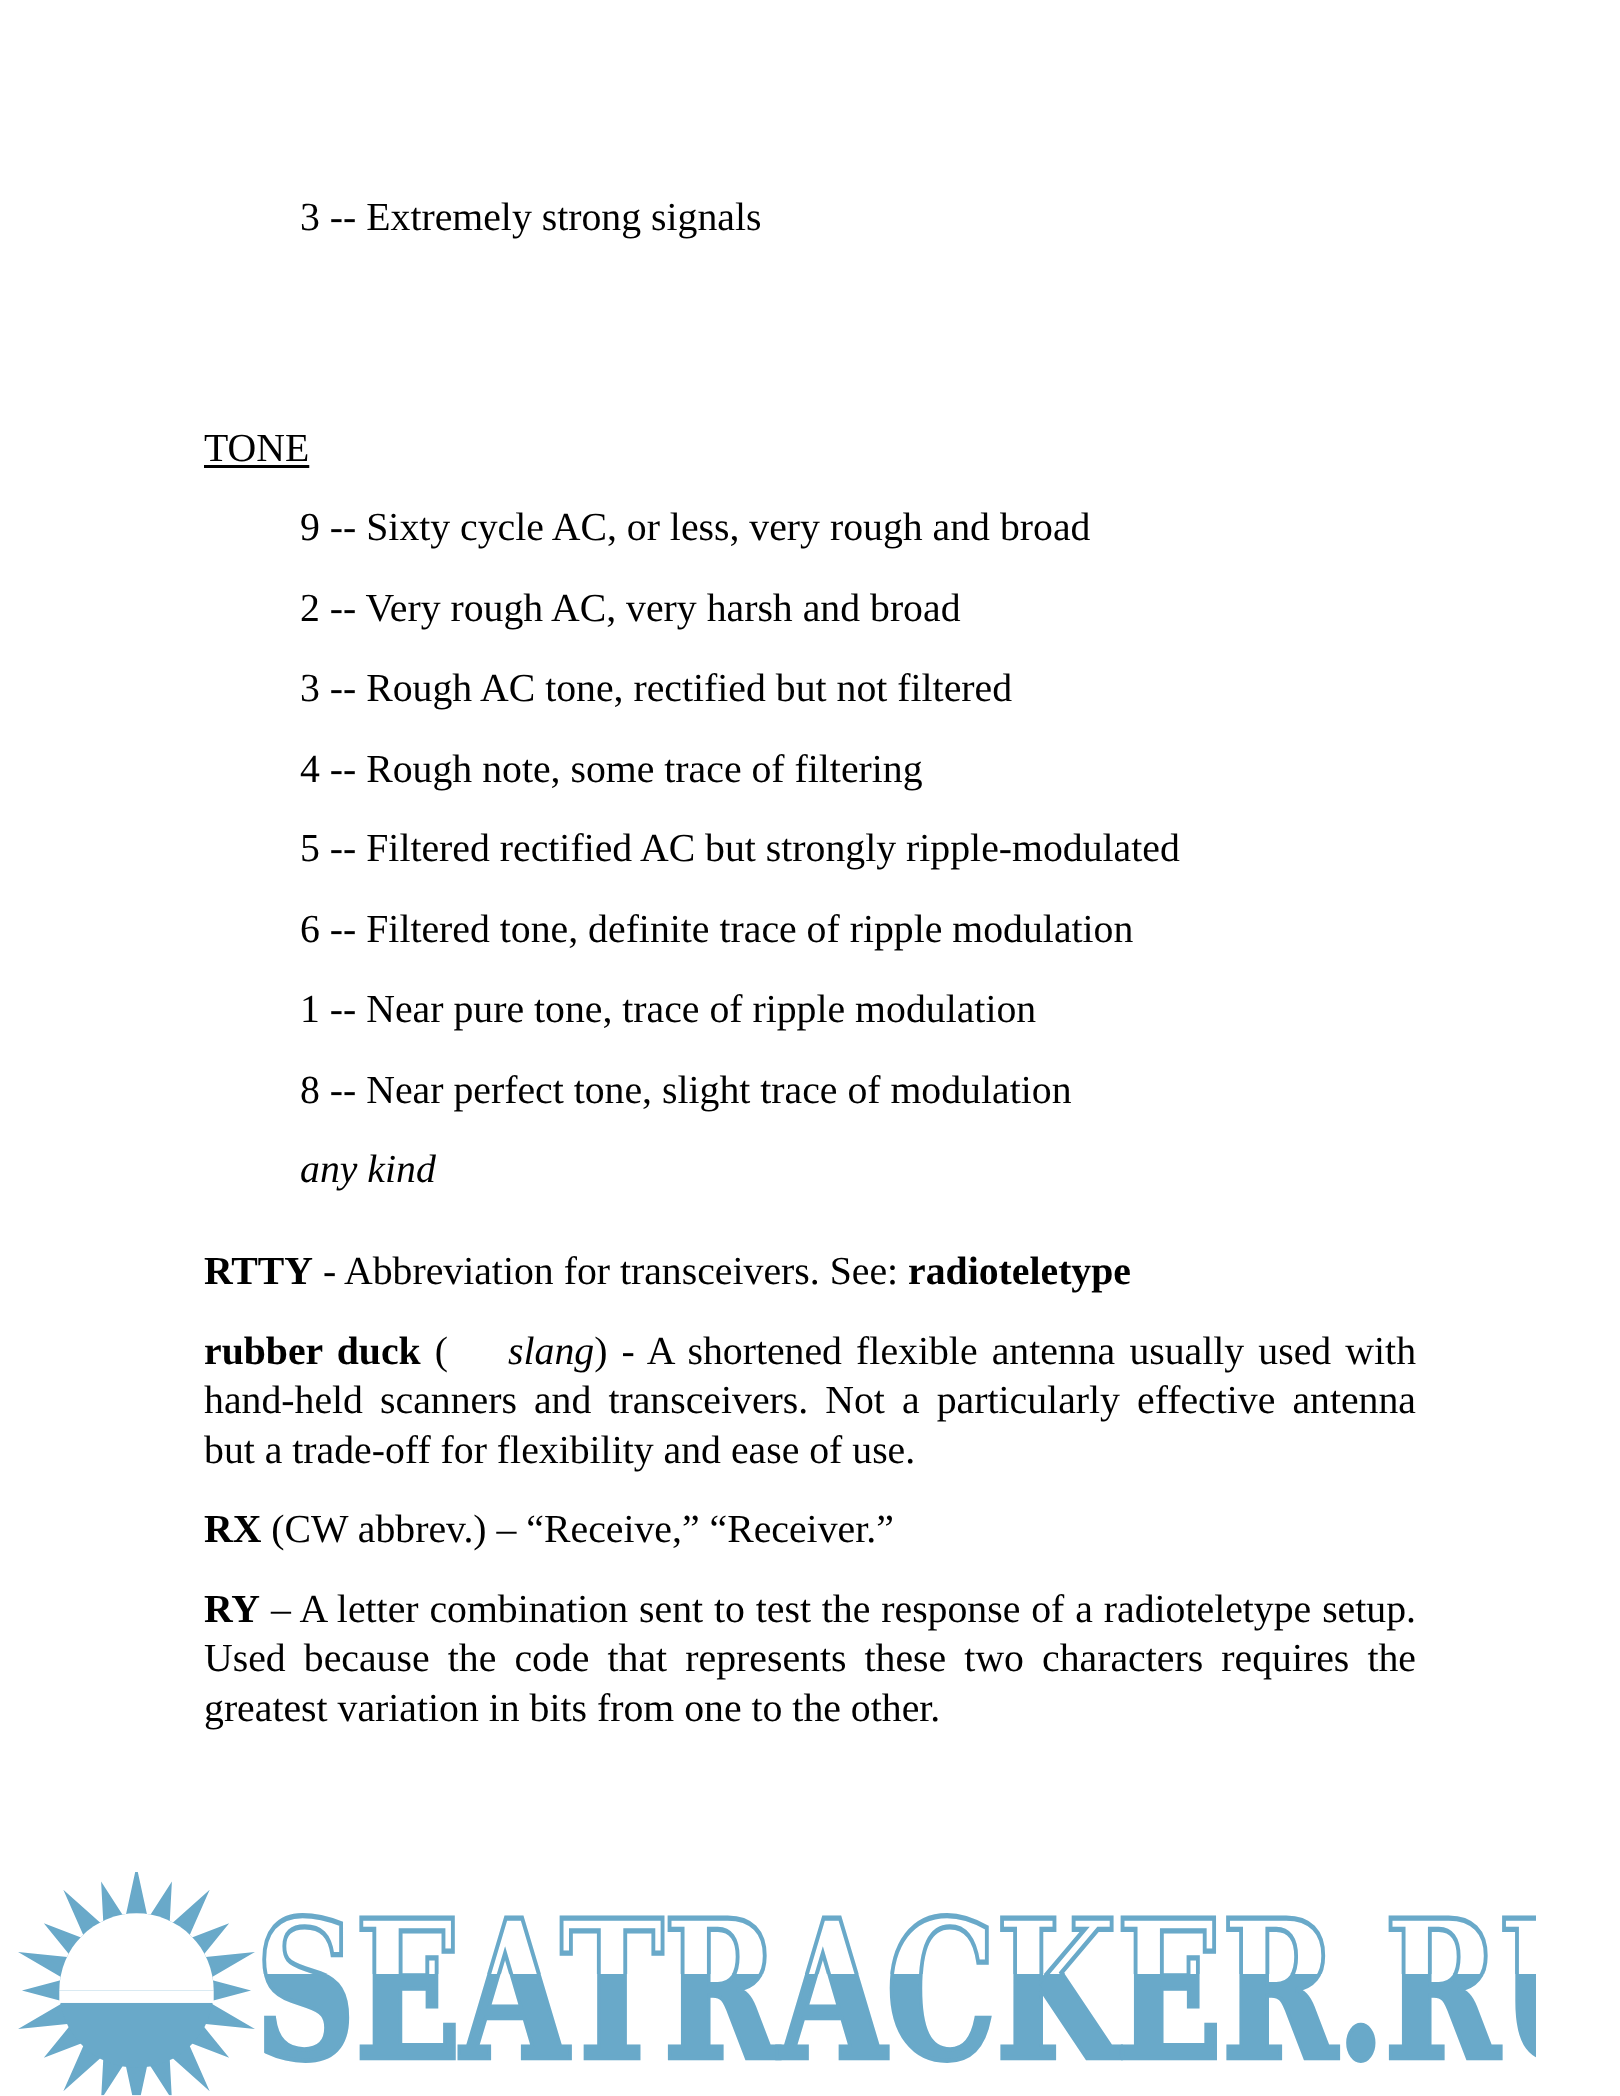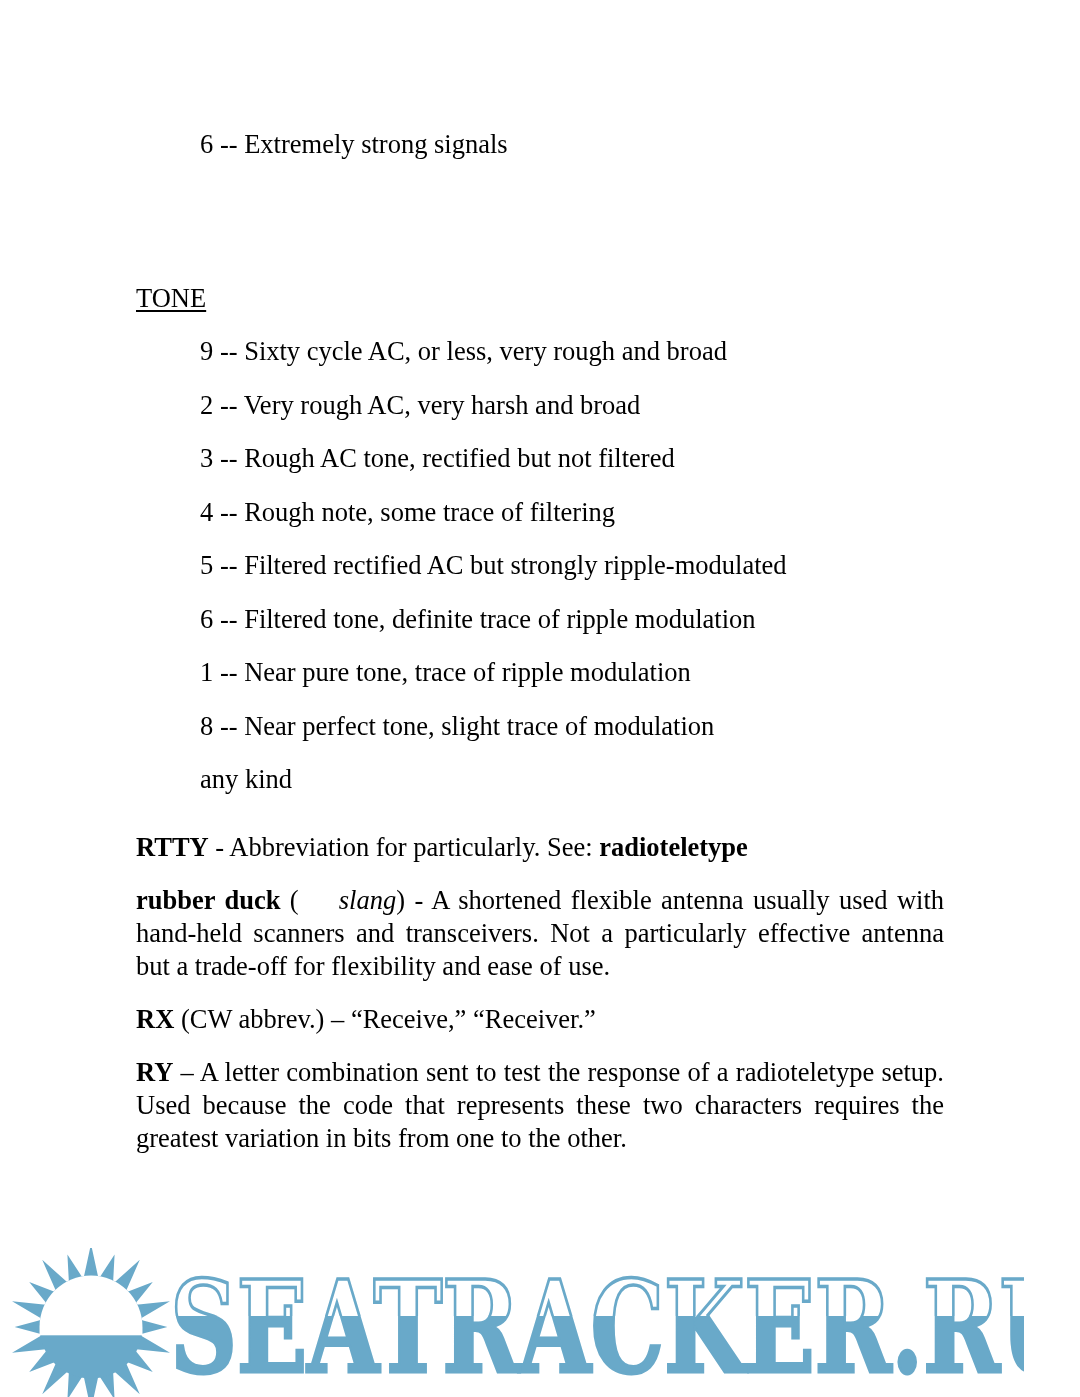--- a/index.html
+++ b/index.html
@@ -103,43 +103,43 @@
 </style>
 </head>
 <body>
 
 <div class="page">
 
   <div class="content">
 
     <div class="spacer-sm" style="height:118px;"></div>
 
-    <p class="list-line">6 -- Extremely strong signals</p>
+    <p class="list-line">3 -- Extremely strong signals</p>
 
     <div class="spacer-lg"></div>
 
     <h2 class="section-heading">TONE</h2>
 
     <p class="list-line">9 -- Sixty cycle AC, or less, very rough and broad</p>
     <p class="list-line">2 -- Very rough AC, very harsh and broad</p>
     <p class="list-line">3 -- Rough AC tone, rectified but not filtered</p>
     <p class="list-line">4 -- Rough note, some trace of filtering</p>
     <p class="list-line">5 -- Filtered rectified AC but strongly ripple-modulated</p>
     <p class="list-line">6 -- Filtered tone, definite trace of ripple modulation</p>
     <p class="list-line">1 -- Near pure tone, trace of ripple modulation</p>
     <p class="list-line">8 -- Near perfect tone, slight trace of modulation</p>
 
     <p class="list-line wrap">
-      <span style="display:block;">any kind</span>
+      <span style="display:block;font-style:italic;">any kind</span>
     </p>
 
     <div class="spacer-sm" style="height:24px;"></div>
 
     <p class="entry">
-      <span class="term">RTTY</span><span> - Abbreviation for particularly. See: </span><span class="term">radioteletype</span>
+      <span class="term">RTTY</span><span> - Abbreviation for transceivers. See: </span><span class="term">radioteletype</span>
     </p>
 
     <p class="entry">
       <span class="term">rubber duck</span><span> (</span><span class="slang">slang</span><span>) </span><span>- A shortened flexible antenna usually used with hand-held scanners and transceivers. Not a particularly effective antenna but a trade-off for flexibility and ease of use.</span>
     </p>
 
     <p class="entry">
       <span class="term">RX</span><span> (CW abbrev.) – “Receive,” “Receiver.”</span>
     </p>
 

